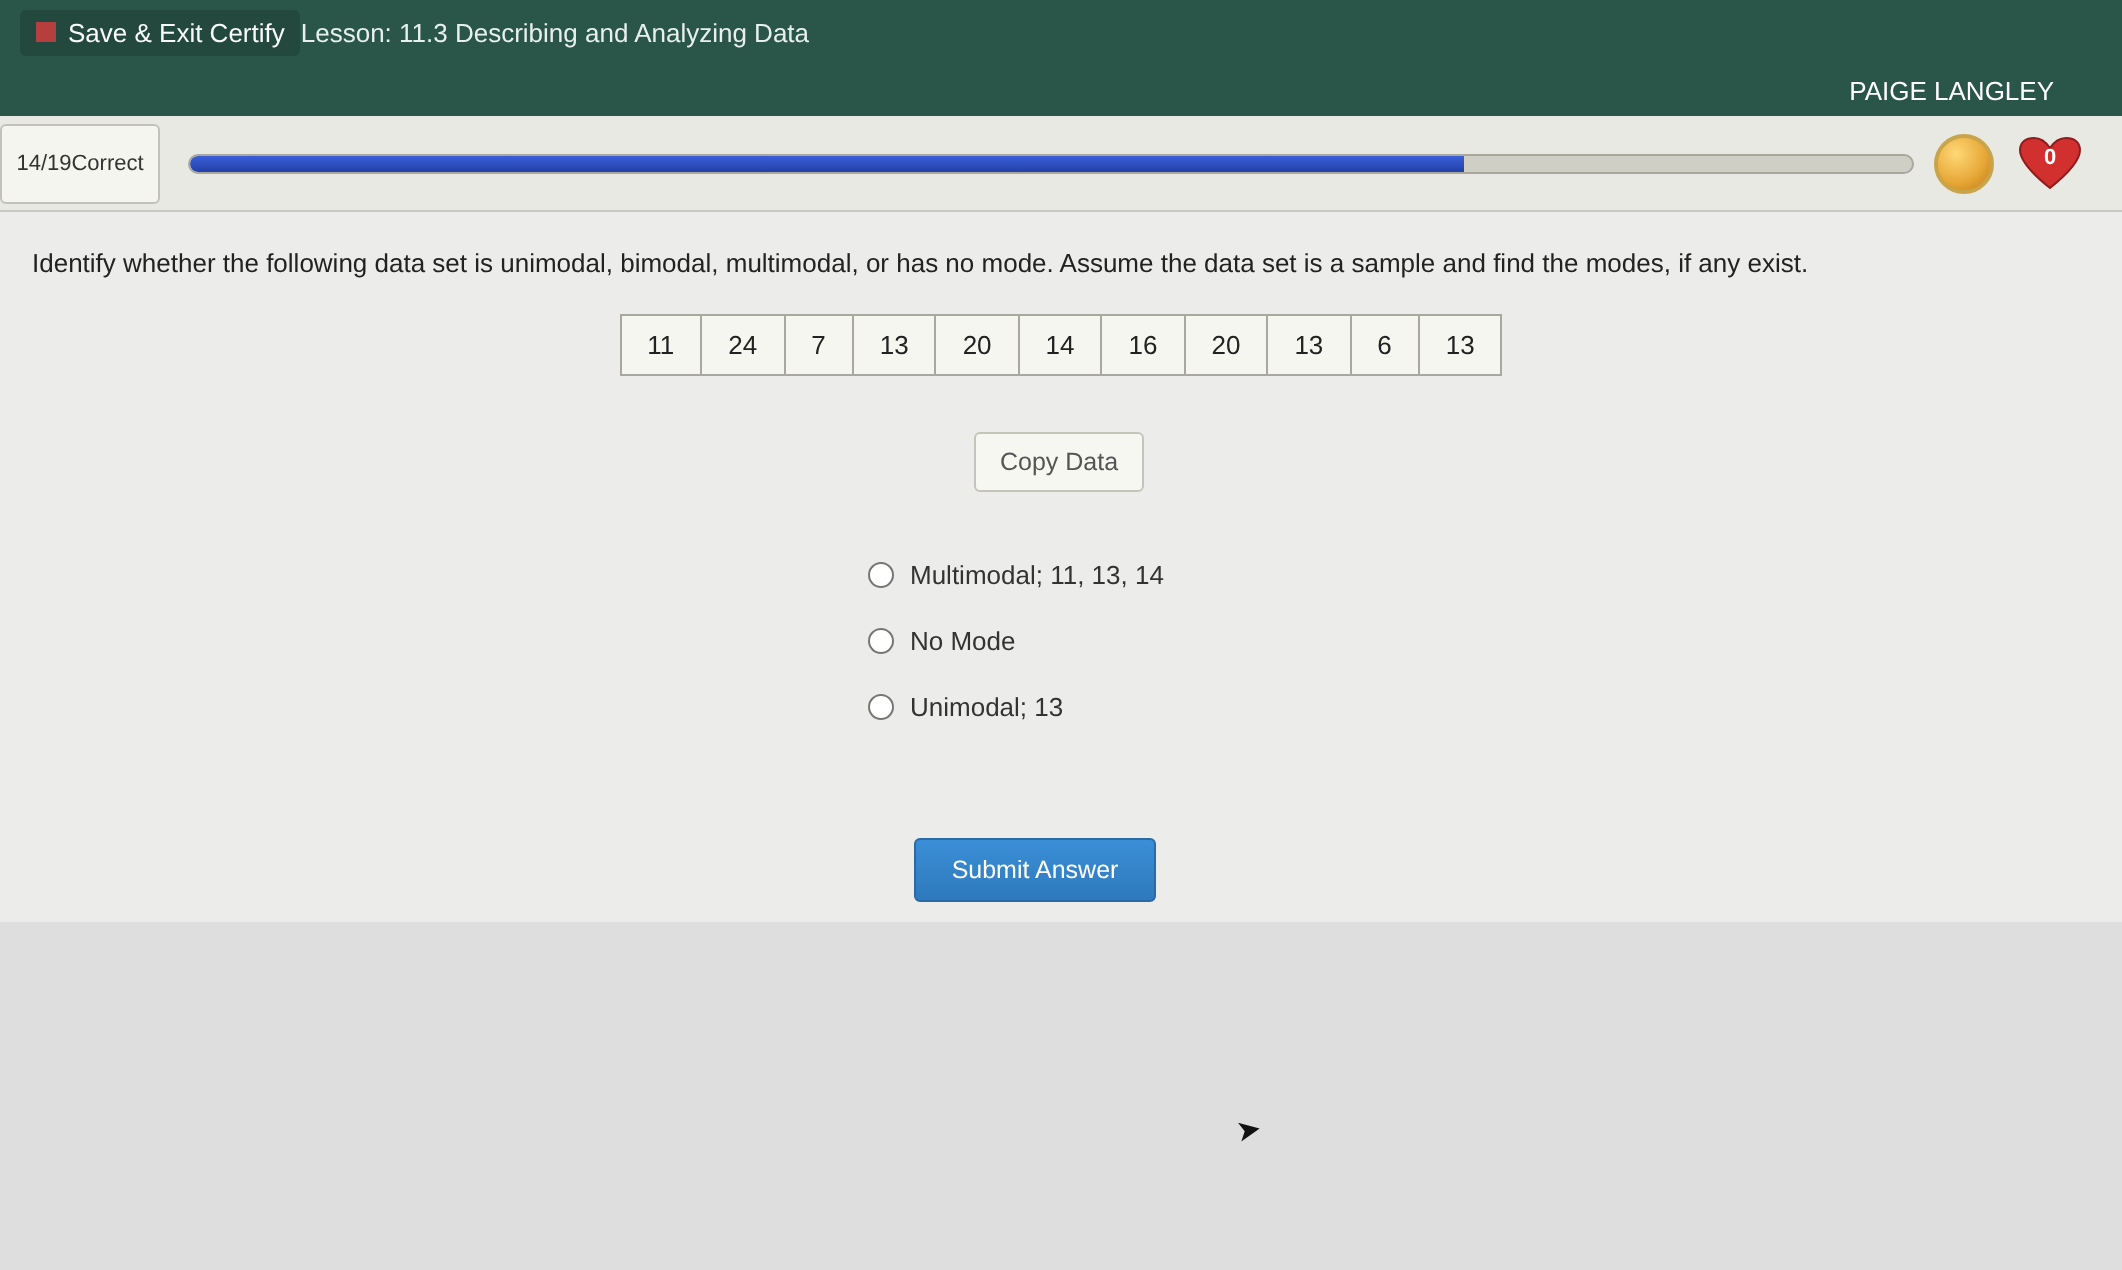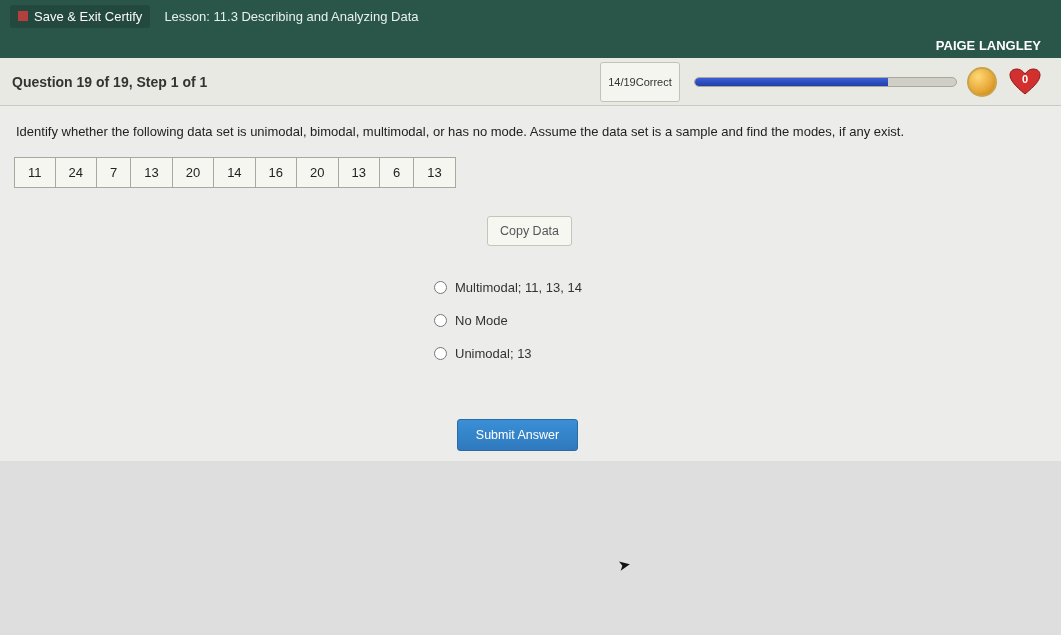--- a/index.html
+++ b/index.html
@@ -20,36 +20,35 @@
     color: #e8f0ed;
     font-size: 13px;
   }
   .topbar .save-exit {
     display: flex;
     align-items: center;
     gap: 6px;
     background: rgba(0,0,0,0.15);
     padding: 4px 8px;
     border-radius: 3px;
-    margin-right: 14px;
     color: #fafafa;
   }
   .topbar .sq {
     width: 10px; height: 10px; background:#b53f3f; display:inline-block;
   }
   .topbar .lesson { color:#e8f0ed; }
   .user-row {
     background:#2a5549;
     height:26px;
     display:flex;
     justify-content:flex-end;
     align-items:center;
-    padding-right:20px;
+    padding-right:34px;
     color:#fff;
-    font-weight:bold;
+    font-weight:normal;
     font-size:13px;
   }
   .qbar {
     background:#e9e9e3;
     height:48px;
     display:flex;
     align-items:center;
     border-bottom:1px solid #c9c9c2;
   }
   .qbar .qtext {
@@ -114,20 +113,21 @@
     background:#ececea;
     padding:14px 14px 0 14px;
   }
   .prompt {
     font-size:13px;
     color:#222;
     padding:4px 2px 18px 2px;
   }
   .data-row {
     display:flex;
+    justify-content:center;
     margin-bottom:28px;
   }
   .data-row table { border-collapse:collapse; }
   .data-row td {
     border:1px solid #a8a89e;
     padding:7px 13px;
     font-size:13px;
     text-align:center;
     background:#f6f6f1;
     color:#222;
@@ -199,21 +199,20 @@
     <span>Save &amp; Exit Certify</span>
   </div>
   <div class="lesson">Lesson: 11.3 Describing and Analyzing Data</div>
 </div>
 
 <div class="user-row">
   <span>PAIGE LANGLEY</span>
 </div>
 
 <div class="qbar">
-  <div class="qtext">Question 19 of 19, Step 1 of 1</div>
   <div class="correct-box">
     <div>14/19</div>
     <div>Correct</div>
   </div>
   <div class="progress-wrap">
     <div class="progress">
       <div class="fill" style="width: 74%;"></div>
     </div>
     <div class="coin"></div>
     <div class="heart">

